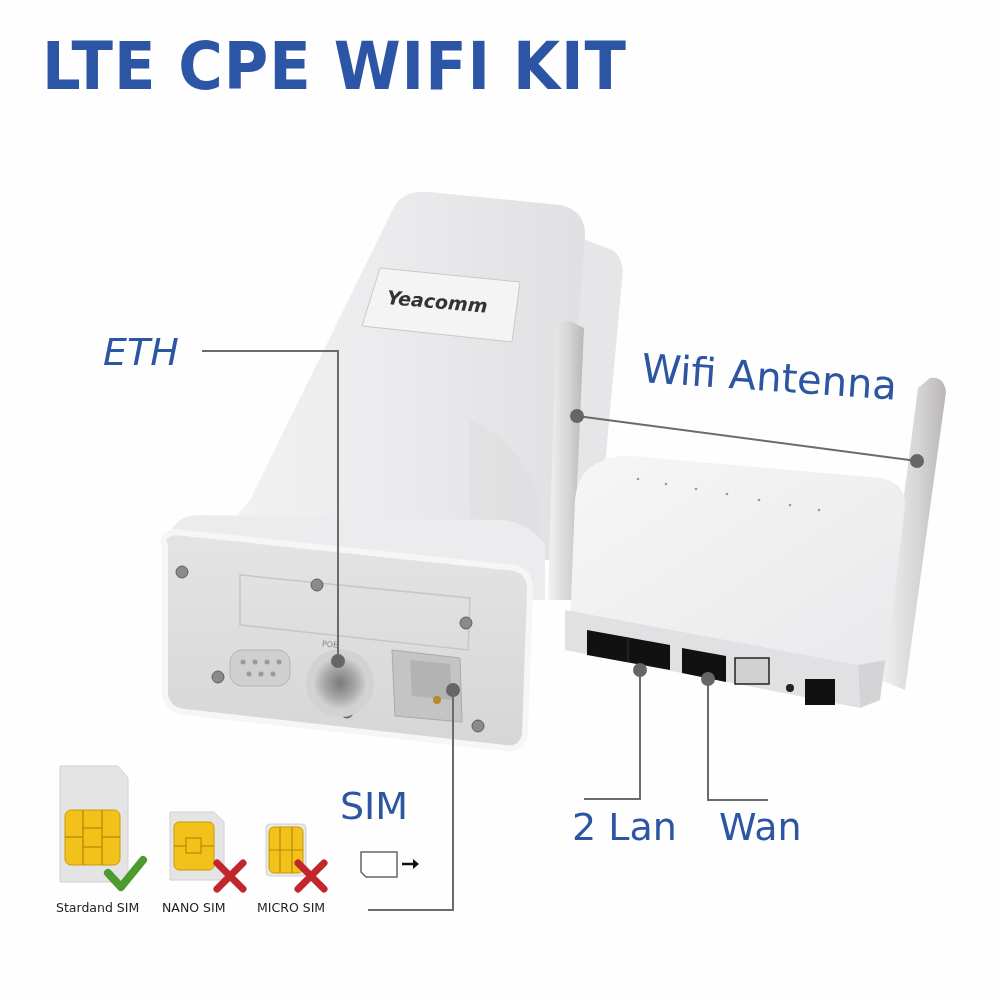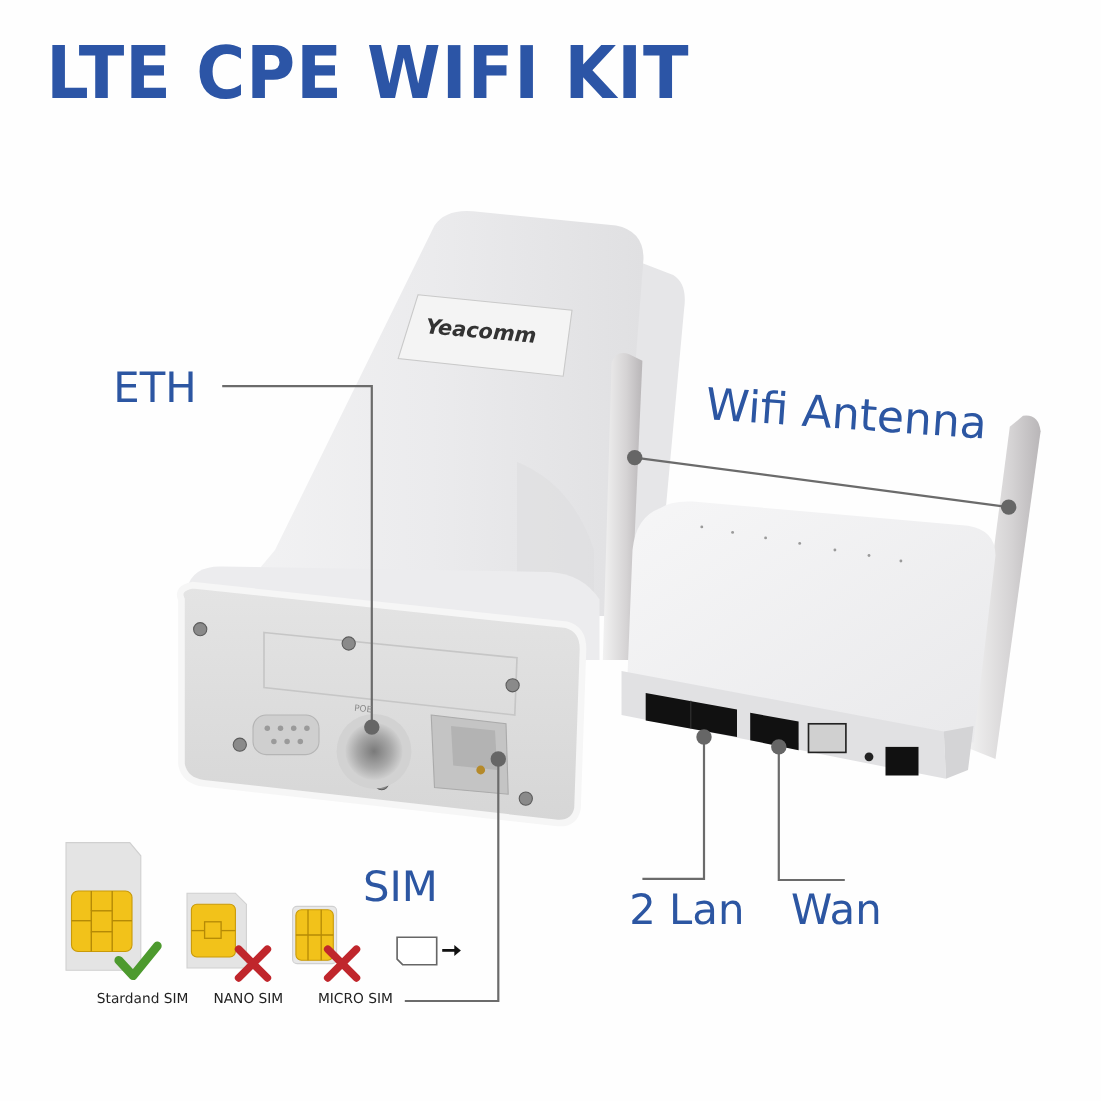--- a/index.html
+++ b/index.html
@@ -5,27 +5,27 @@
     html, body { margin: 0; padding: 0; background: #fefefe; }
     body { width: 1001px; height: 1001px; position: relative; overflow: hidden;
            font-family: "DejaVu Sans", sans-serif; }
     .abs { position: absolute; }
 
     .title { left: 42px; top: 34px; font-size: 66px; font-weight: bold; color: #2c55a6;
              letter-spacing: 1px; line-height: 1; white-space: nowrap; transform: scaleX(0.92);
              transform-origin: left top; }
 
     .label { color: #2c56a2; font-size: 38px; line-height: 1; white-space: nowrap; }
-    .lbl-eth  { left: 103px; top: 333px; }
+    .lbl-eth  { left: 103px; top: 333px; font-style: italic; }
     .lbl-wifi { left: 643px; top: 348px; transform: rotate(4deg); transform-origin: left top; font-size: 40px; }
-    .lbl-sim  { left: 330px; top: 787px; }
+    .lbl-sim  { left: 340px; top: 787px; }
     .lbl-lan  { left: 572px; top: 808px; text-align: right; }
     .lbl-wan  { left: 719px; top: 808px; }
 
-    .sim-caption { font-size: 12.5px; color: #222; white-space: nowrap; margin-left: 32px; }
+    .sim-caption { font-size: 12.5px; color: #222; white-space: nowrap; }
 
     svg.scene { position: absolute; left: 0; top: 0; }
   </style>
 </head>
 <body>
 
 <div class="abs title">LTE CPE WIFI KIT</div>
 
 <svg class="scene" width="1001" height="1001" viewBox="0 0 1001 1001">
   <defs>

